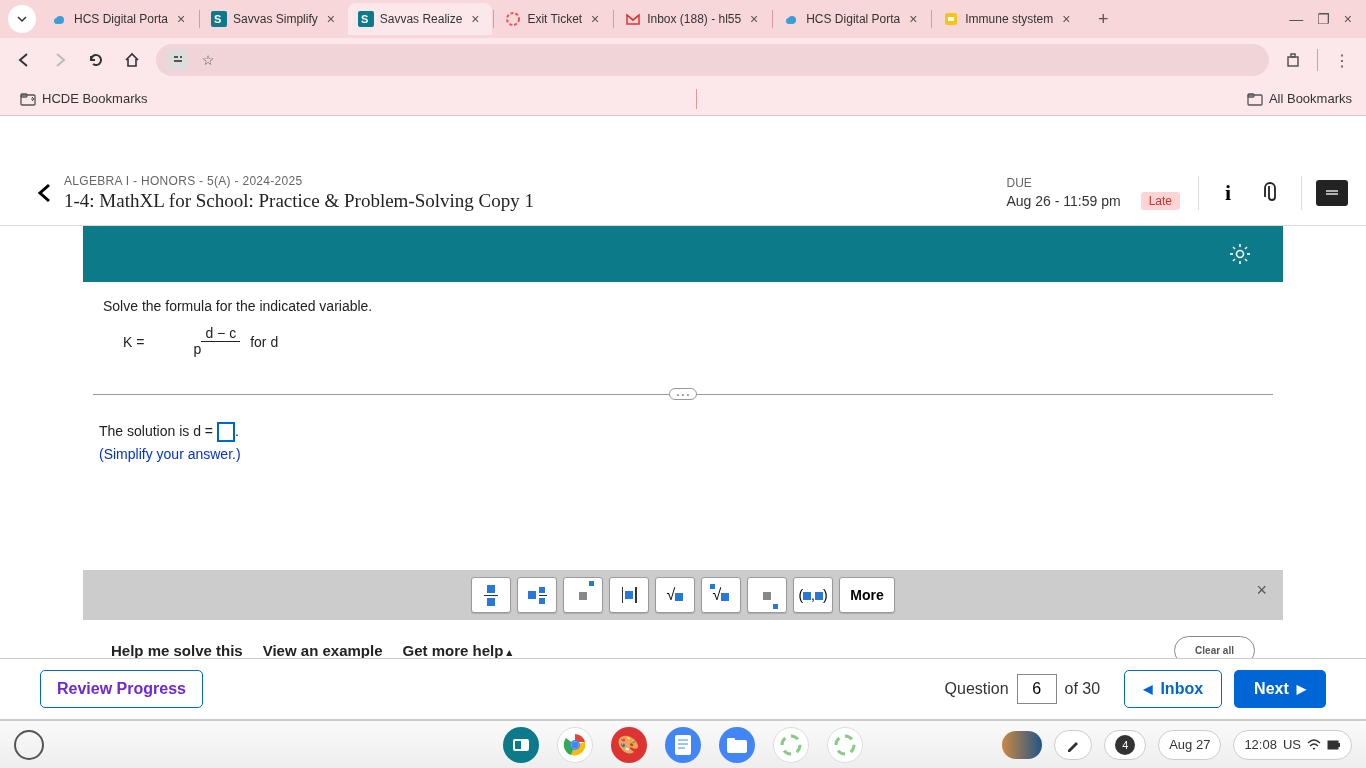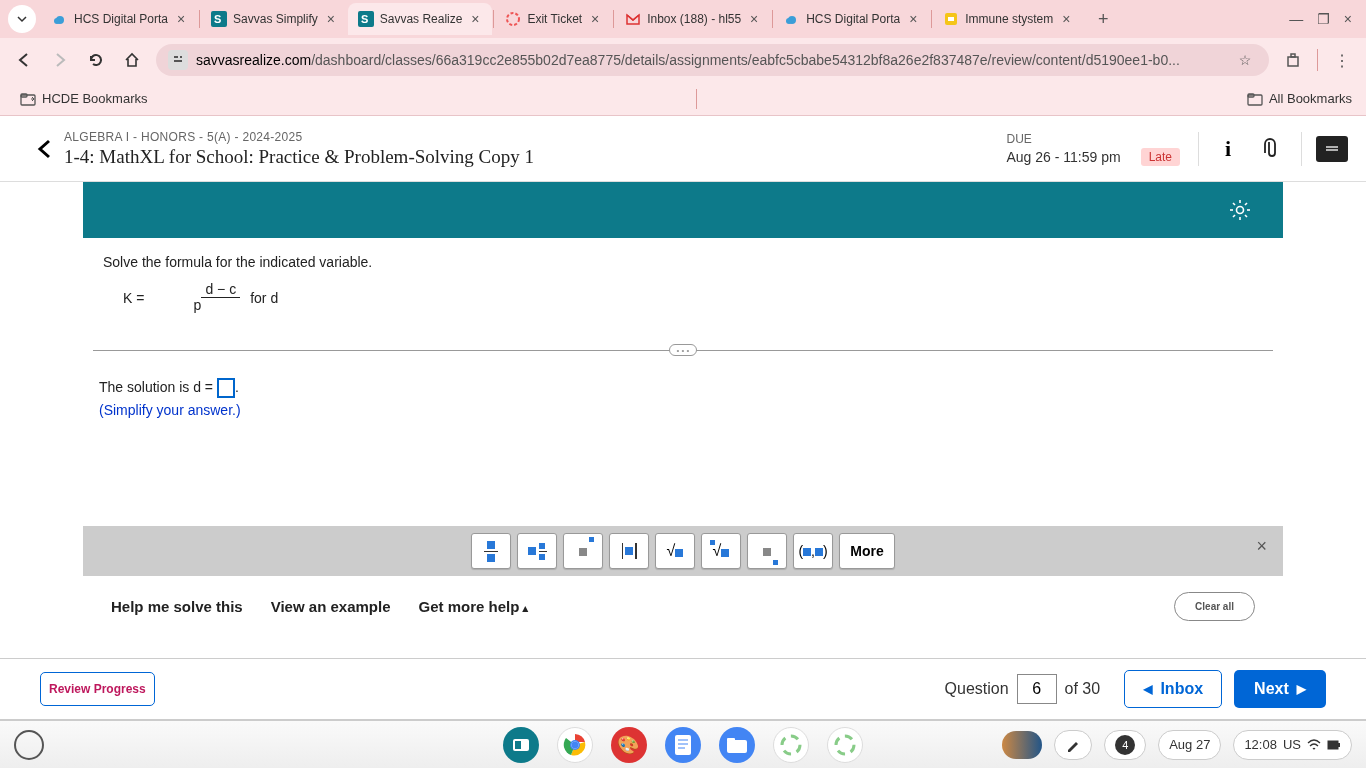--- a/index.html
+++ b/index.html
@@ -26,21 +26,21 @@
 .url-text { flex: 1; white-space: nowrap; overflow: hidden; }
 .url-text .domain { color: #000; }
 .star-icon, .ext-icon, .menu-icon { width: 24px; cursor: pointer; color: #555; display: flex; align-items: center; justify-content: center; }
 
 .bookmarks-bar { background: #fce8ea; height: 34px; display: flex; align-items: center; padding: 0 14px; gap: 8px; font-size: 13px; color: #333; border-bottom: 1px solid #e8c4c8; }
 .bookmark-item { display: flex; align-items: center; gap: 6px; cursor: pointer; padding: 4px 6px; }
 .all-bookmarks { margin-left: auto; display: flex; align-items: center; gap: 6px; cursor: pointer; }
 .bm-sep { width: 1px; height: 20px; background: #d99; margin: 0 8px; }
 
 
-.savvas-header { height: 66px; background: #fff; display: flex; align-items: center; padding: 0 18px 0 34px; border-bottom: 1px solid #ddd; }
+.savvas-header { height: 66px; background: #fff; display: flex; align-items: center; padding: 0 18px 0 34px; border-bottom: 1px solid #ddd; margin-top: 44px; }
 .back-chevron { width: 22px; height: 22px; cursor: pointer; margin-right: 8px; }
 .header-text { flex: 1; }
 .breadcrumb { font-size: 12px; color: #666; letter-spacing: 0.3px; }
 .assignment-title { font-size: 19px; color: #222; font-family: Georgia, serif; margin-top: 2px; }
 .due-block { text-align: left; margin-right: 18px; }
 .due-label { font-size: 12px; color: #666; }
 .due-row { display: flex; align-items: center; gap: 20px; margin-top: 2px; }
 .due-date { font-size: 14px; color: #333; }
 .late-badge { background: #ffd4d4; color: #c33; font-size: 12px; padding: 2px 8px; border-radius: 3px; }
 .header-icons { display: flex; gap: 14px; align-items: center; }
@@ -72,30 +72,30 @@
 
 
 .palette-bar { background: #ccc; height: 50px; display: flex; align-items: center; justify-content: center; gap: 6px; position: relative; }
 .pal-btn { width: 40px; height: 36px; background: #fff; border: 1px solid #999; border-radius: 3px; display: flex; align-items: center; justify-content: center; font-size: 14px; cursor: pointer; box-shadow: 0 1px 1px rgba(0,0,0,0.15); }
 .pal-btn .blue-sq { width: 8px; height: 8px; background: #2878d8; display: inline-block; }
 .pal-btn .gray-sq { width: 8px; height: 8px; background: #888; display: inline-block; }
 .pal-btn.more { width: 56px; font-size: 14px; font-weight: bold; }
 .pal-close { position: absolute; right: 16px; top: 10px; font-size: 18px; color: #555; cursor: pointer; }
 
 
-.help-bar { background: #fff; height: 60px; display: flex; align-items: center; padding: 0 28px; gap: 28px; }
+.help-bar { background: #fff; height: 60px; display: flex; align-items: center; padding: 0 28px; gap: 20px; }
 .help-link { font-size: 15px; font-weight: bold; color: #222; cursor: pointer; }
 .help-link.drop::after { content: ' ▴'; font-size: 11px; }
 .help-spacer { flex: 1; }
 .clear-btn { border: 1.5px solid #888; background: #fff; color: #555; padding: 8px 20px; border-radius: 20px; font-size: 10px; font-weight: bold; cursor: pointer; }
 .check-btn { background: linear-gradient(90deg, #f5a8c8, #f08ab8); color: #fff; padding: 9px 20px; border-radius: 20px; font-size: 15px; font-weight: bold; cursor: pointer; border: none; }
 
 
 .footer-nav { position: absolute; left: 0; right: 0; top: 658px; height: 62px; border-top: 1px solid #ccc; border-bottom: 1px solid #ccc; background: #fff; display: flex; align-items: center; padding: 0 40px; }
-.review-btn { border: 1.5px solid #0066d6; color: #be185d; background: #fff; padding: 9px 8px; border-radius: 5px; font-size: 12px; font-weight: 600; cursor: pointer; }
+.review-btn { border: 1.5px solid #0066d6; color: #6d28d9; background: #fff; padding: 9px 16px; border-radius: 5px; font-size: 16px; font-weight: 600; cursor: pointer; }
 .footer-spacer { flex: 1; }
 .q-counter { font-size: 16px; color: #333; display: flex; align-items: center; gap: 8px; margin-right: 24px; }
 .q-num-input { width: 40px; height: 30px; border: 1px solid #888; text-align: center; font-size: 16px; }
 .back-btn { border: 1.5px solid #0066d6; color: #0066d6; background: #fff; padding: 9px 18px; border-radius: 5px; font-size: 16px; font-weight: 600; cursor: pointer; display: flex; align-items: center; gap: 8px; margin-right: 12px; }
 .next-btn { background: #0066d6; color: #fff; border: none; padding: 10px 20px; border-radius: 5px; font-size: 16px; font-weight: 600; cursor: pointer; display: flex; align-items: center; gap: 8px; }
 
 
 .taskbar { position: absolute; left: 0; right: 0; bottom: 0; height: 48px; background: linear-gradient(#fafafa, #eee); border-top: 1px solid #ccc; display: flex; align-items: center; padding: 0 14px; gap: 10px; }
 .tb-launcher { width: 30px; height: 30px; border: 2px solid #555; border-radius: 50%; cursor: pointer; }
 .tb-center { position: absolute; left: 50%; transform: translateX(-50%); display: flex; gap: 18px; }
@@ -221,21 +221,20 @@
       </svg>
     </div>
   <div class="url-bar">
     <span class="site-info">
         <svg width="14" height="14">
           <rect x="3" y="3" width="4" height="2" fill="#555"></rect>
           <rect x="3" y="7" width="8" height="2" fill="#555"></rect>
           <rect x="9" y="3" width="2" height="2" fill="#555"></rect>
         </svg>
       </span>
-    <span class="url-text"><span class="domain">savvasrealize.com</span><span>/dashboard/classes/66a319cc2e855b02d7ea8775/details/assignments/eabfc5cbabe54312bf8a26e2f837487e/review/content/d5190ee1-b0...</span></span>
     <span class="star-icon">☆</span>
   </div>
   <div class="ext-icon">
       <svg width="18" height="18">
         <rect x="4" y="6" width="10" height="9" stroke="#555" stroke-width="1.5" fill="none"></rect>
         <rect x="7" y="3" width="4" height="3" stroke="#555" stroke-width="1.5" fill="none"></rect>
       </svg>
     </div>
   <span style="width:1px;height:22px;background:#d99"></span>
   <div class="menu-icon">⋮</div>

